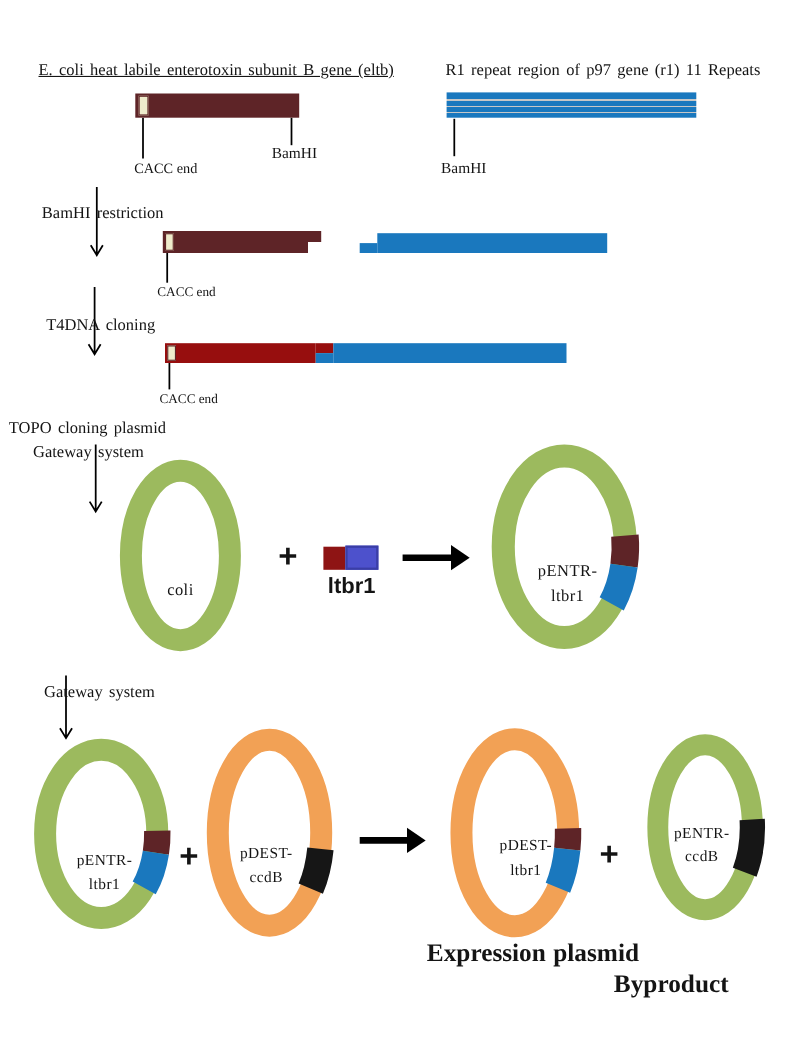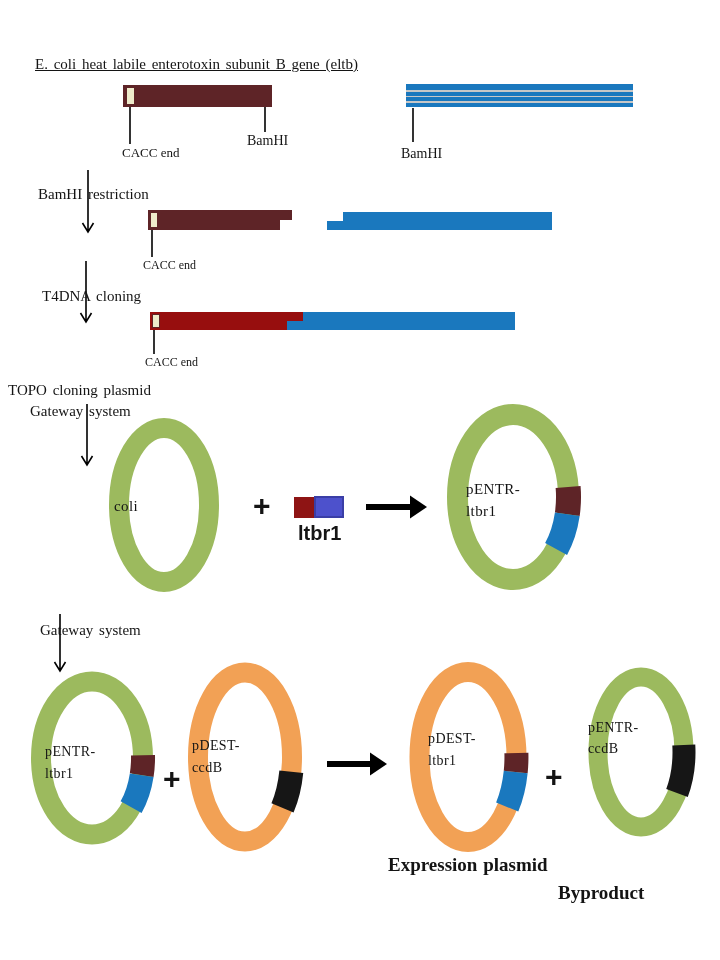--- a/index.html
+++ b/index.html
@@ -4,22 +4,22 @@
 <style>
   html,body{margin:0;padding:0;background:#ffffff;}
   .canvas{
     position:relative;width:720px;height:960px;background:#ffffff;overflow:hidden;
     font-family:"Liberation Serif","DejaVu Serif",serif;color:#141414;
   }
   .abs{position:absolute;line-height:1.15;white-space:nowrap;}
   .lbl{font-size:15px;word-spacing:2px;}
   .small{font-size:13px;}
   .step{font-size:15px;word-spacing:2px;}
-  .plasmid-lbl{font-size:15px;letter-spacing:.4px;width:100px;}
-  .bold-lbl{font-size:19px;font-weight:bold;word-spacing:1px;}
+  .plasmid-lbl{font-size:15px;letter-spacing:.4px;text-align:center;width:100px;margin-top:31px;}
+  .bold-lbl{font-size:23px;font-weight:bold;word-spacing:1px;}
   .plus{font-family:"Liberation Sans","DejaVu Sans",sans-serif;font-size:30px;font-weight:bold;line-height:1;}
   .insert-lbl{font-family:"Liberation Sans","DejaVu Sans",sans-serif;font-size:20px;font-weight:bold;}
   .bar{position:absolute;}
   .maroon{background:var(--maroon);}
   .red{background:var(--red);}
   .blue{background:var(--blue);}
   .blue-striped{background:
      linear-gradient(to bottom,
        var(--blue) 0 28%, rgba(0,0,0,.22) 28% 33%,
        var(--blue) 33% 52%, rgba(0,0,0,.22) 52% 57%,
@@ -92,20 +92,21 @@
       <path class="seg-blue" stroke-width="24" d="M515.7 772.0 A 48.5 85 0 0 1 507.2 807.0"></path>
     </g>
 
     <g>
       <ellipse class="ring ring-green" cx="641" cy="752" rx="43" ry="75" stroke-width="19"></ellipse>
       <path class="seg-black" stroke-width="23" d="M683.8 745.0 A 43 75 0 0 1 677.0 793.0"></path>
     </g>
   </svg>
 
   <div class="abs lbl" style="left:35px;top:56px;text-decoration:underline;">E. coli heat labile enterotoxin subunit B gene (eltb)</div>
+  <div class="abs lbl" style="left:405px;top:56px;">R1 repeat region of p97 gene (r1) 11 Repeats</div>
 
   <div class="bar maroon" style="left:123px;top:85px;width:149px;height:22px;"></div>
   <div class="bar cream" style="left:126px;top:87px;width:9px;height:18px;"></div>
   <div class="bar blue-striped" style="left:406px;top:84px;width:227px;height:23px;"></div>
 
   <div class="abs small" style="left:122px;top:146px;">CACC end</div>
   <div class="abs small" style="left:247px;top:133px;font-size:14px;">BamHI</div>
   <div class="abs small" style="left:401px;top:146px;font-size:14px;">BamHI</div>
 
   <div class="abs step" style="left:38px;top:186px;">BamHI restriction</div>

